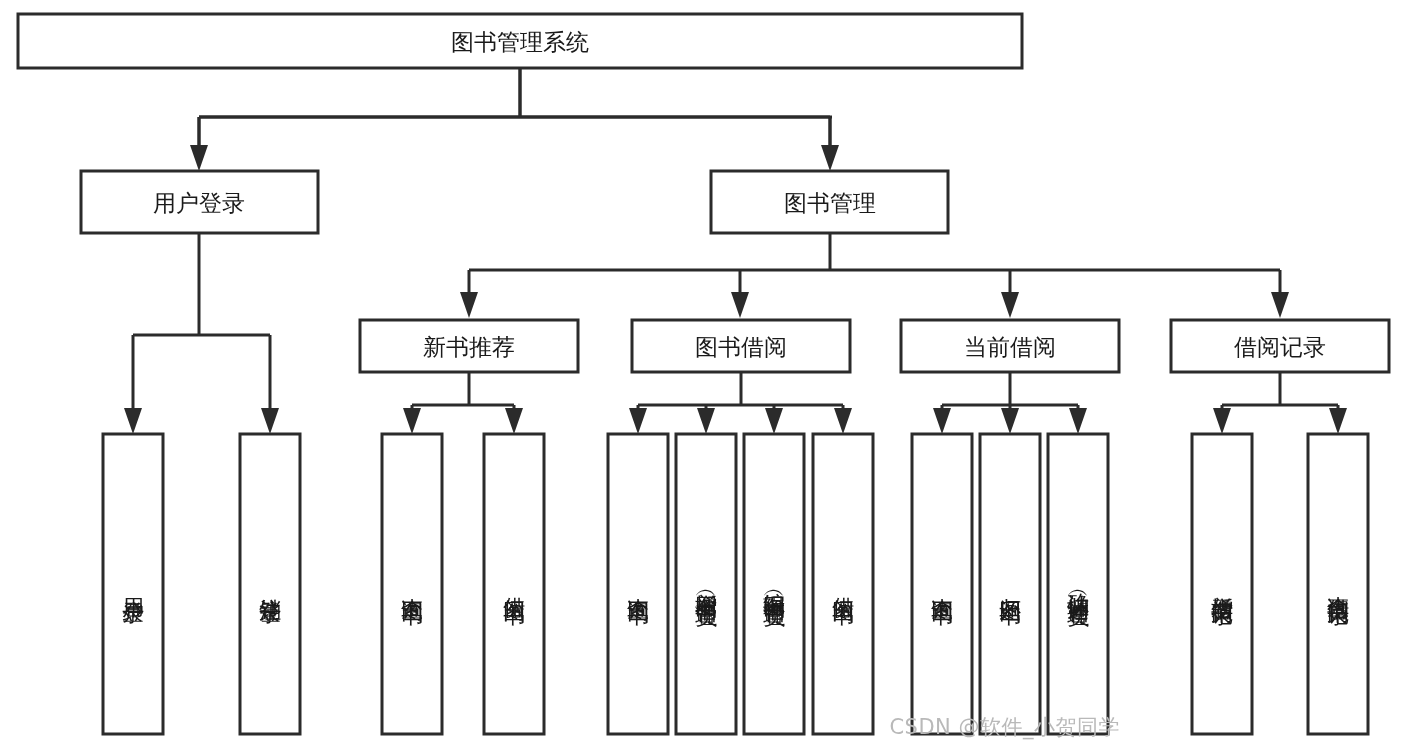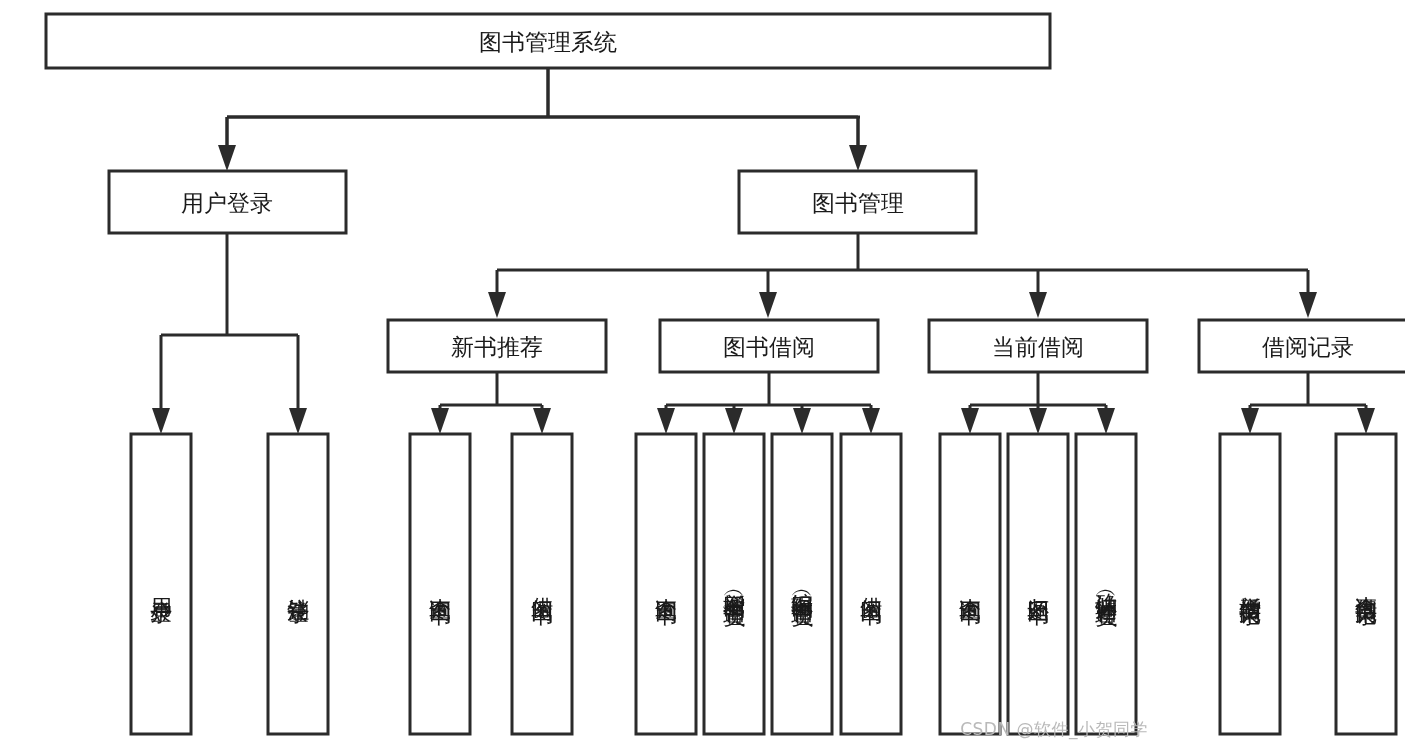--- a/index.html
+++ b/index.html
@@ -12,21 +12,20 @@
     width: 1405px;
     height: 747px;
     overflow: hidden;
     font-family: "DejaVu Sans", "Liberation Sans", sans-serif;
   }
   #diagram-root {
     position: relative;
     width: 1132px;
     height: 747px;
     background: #ffffff;
-    margin-left: 28px;
   }
   svg.diagram-svg {
     position: absolute;
     top: 0; left: 0;
     width: 1405px;
     height: 747px;
   }
   .node-box {
     fill: #ffffff;
     stroke: #2b2b2b;
@@ -65,21 +64,21 @@
     letter-spacing: 2px;
     color: #1a1a1a;
     white-space: nowrap;
     text-align: center;
   }
   .watermark {
     position: absolute;
     right: 12px;
     bottom: 6px;
     font-family: "DejaVu Sans", "Liberation Sans", sans-serif;
-    font-size: 17px;
+    font-size: 21px;
     color: #b9b9b9;
     letter-spacing: 0.5px;
     white-space: nowrap;
   }
 </style>
 </head>
 <body>
 
 <div id="diagram-root">
 

